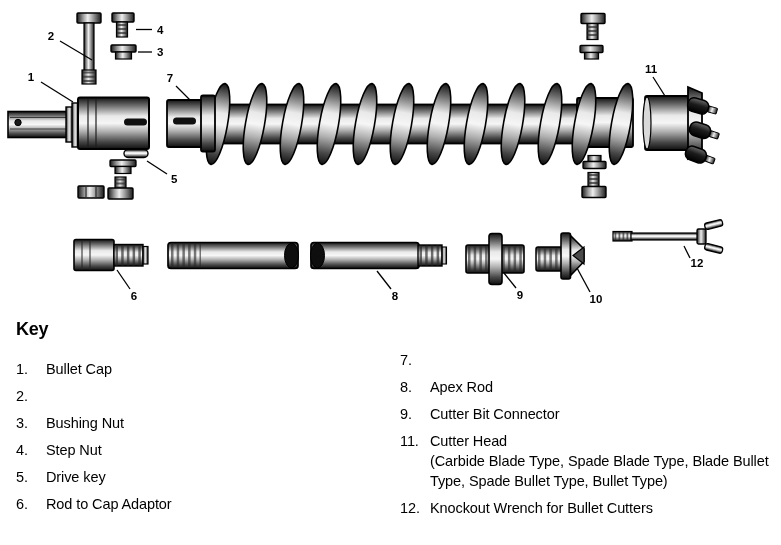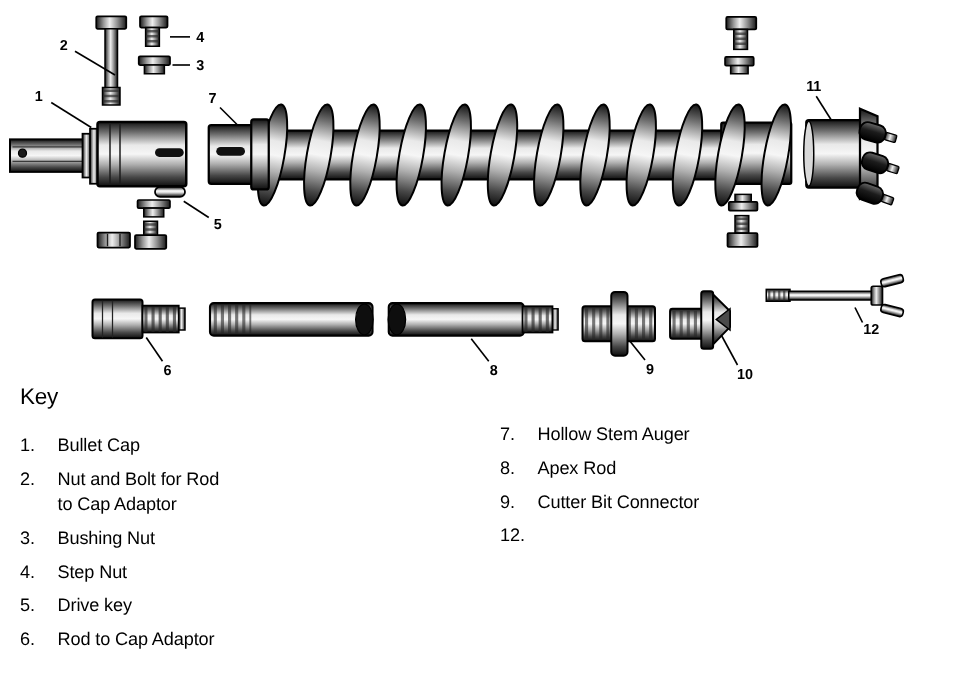--- a/index.html
+++ b/index.html
@@ -2,21 +2,21 @@
 <html><head>
 <meta charset="utf-8">
 <style>
   html,body{margin:0;padding:0;background:#fff;}
   .stage{position:relative;width:781px;height:545px;background:#fff;overflow:hidden;
          font-family:"Liberation Sans",sans-serif;color:#000;}
   .diagram-svg{position:absolute;left:0;top:0;}
   .part-num{font-family:"Liberation Sans",sans-serif;font-size:11.5px;font-weight:700;fill:#000;}
   .leader{stroke:#000;stroke-width:1.3;fill:none;}
   .key{position:absolute;left:16px;top:307px;right:6px;}
-  .key-heading{font-size:18px;font-weight:400;letter-spacing:-0.2px;margin:0 0 10px 0;}
+  .key-heading{font-size:18px;font-weight:700;letter-spacing:-0.2px;margin:12px 0 10px 0;}
   .key-cols{display:flex;align-items:flex-start;}
   .key-col-left{width:384px;padding-top:9px;}
   .key-col-right{flex:1;padding-top:0;}
   .key-item{display:flex;margin-bottom:7px;font-size:14.5px;line-height:20px;letter-spacing:-0.1px;}
   .key-num{width:30px;flex:none;}
   .key-text{white-space:pre;}
 </style>
 </head>
 <body>
 
@@ -257,22 +257,20 @@
 <div class="key">
   <div class="key-heading">Key</div>
   <div class="key-cols">
     <div class="key-col-left">
       <div class="key-item">
         <span class="key-num">1.</span>
         <span class="key-text">Bullet Cap</span>
       </div>
       <div class="key-item">
         <span class="key-num">2.</span>
-        <span class="key-text">Nut and Bolt for Rod
-to Cap Adaptor</span>
       </div>
       <div class="key-item">
         <span class="key-num">3.</span>
         <span class="key-text">Bushing Nut</span>
       </div>
       <div class="key-item">
         <span class="key-num">4.</span>
         <span class="key-text">Step Nut</span>
       </div>
       <div class="key-item">
@@ -280,30 +278,36 @@
         <span class="key-text">Drive key</span>
       </div>
       <div class="key-item">
         <span class="key-num">6.</span>
         <span class="key-text">Rod to Cap Adaptor</span>
       </div>
     </div>
     <div class="key-col-right">
       <div class="key-item">
         <span class="key-num">7.</span>
-        <span class="key-text">Hollow Stem Auger</span>
       </div>
       <div class="key-item">
         <span class="key-num">8.</span>
         <span class="key-text">Apex Rod</span>
       </div>
       <div class="key-item">
         <span class="key-num">9.</span>
         <span class="key-text">Cutter Bit Connector</span>
       </div>
       <div class="key-item">
+        <span class="key-num">11.</span>
+        <span class="key-text">Cutter Head
+(Carbide Blade Type, Spade Blade Type, Blade Bullet
+Type, Spade Bullet Type, Bullet Type)</span>
+      </div>
+      <div class="key-item">
         <span class="key-num">12.</span>
+        <span class="key-text">Knockout Wrench for Bullet Cutters</span>
       </div>
     </div>
   </div>
 </div>
 
 </div>
 
 </body></html>

